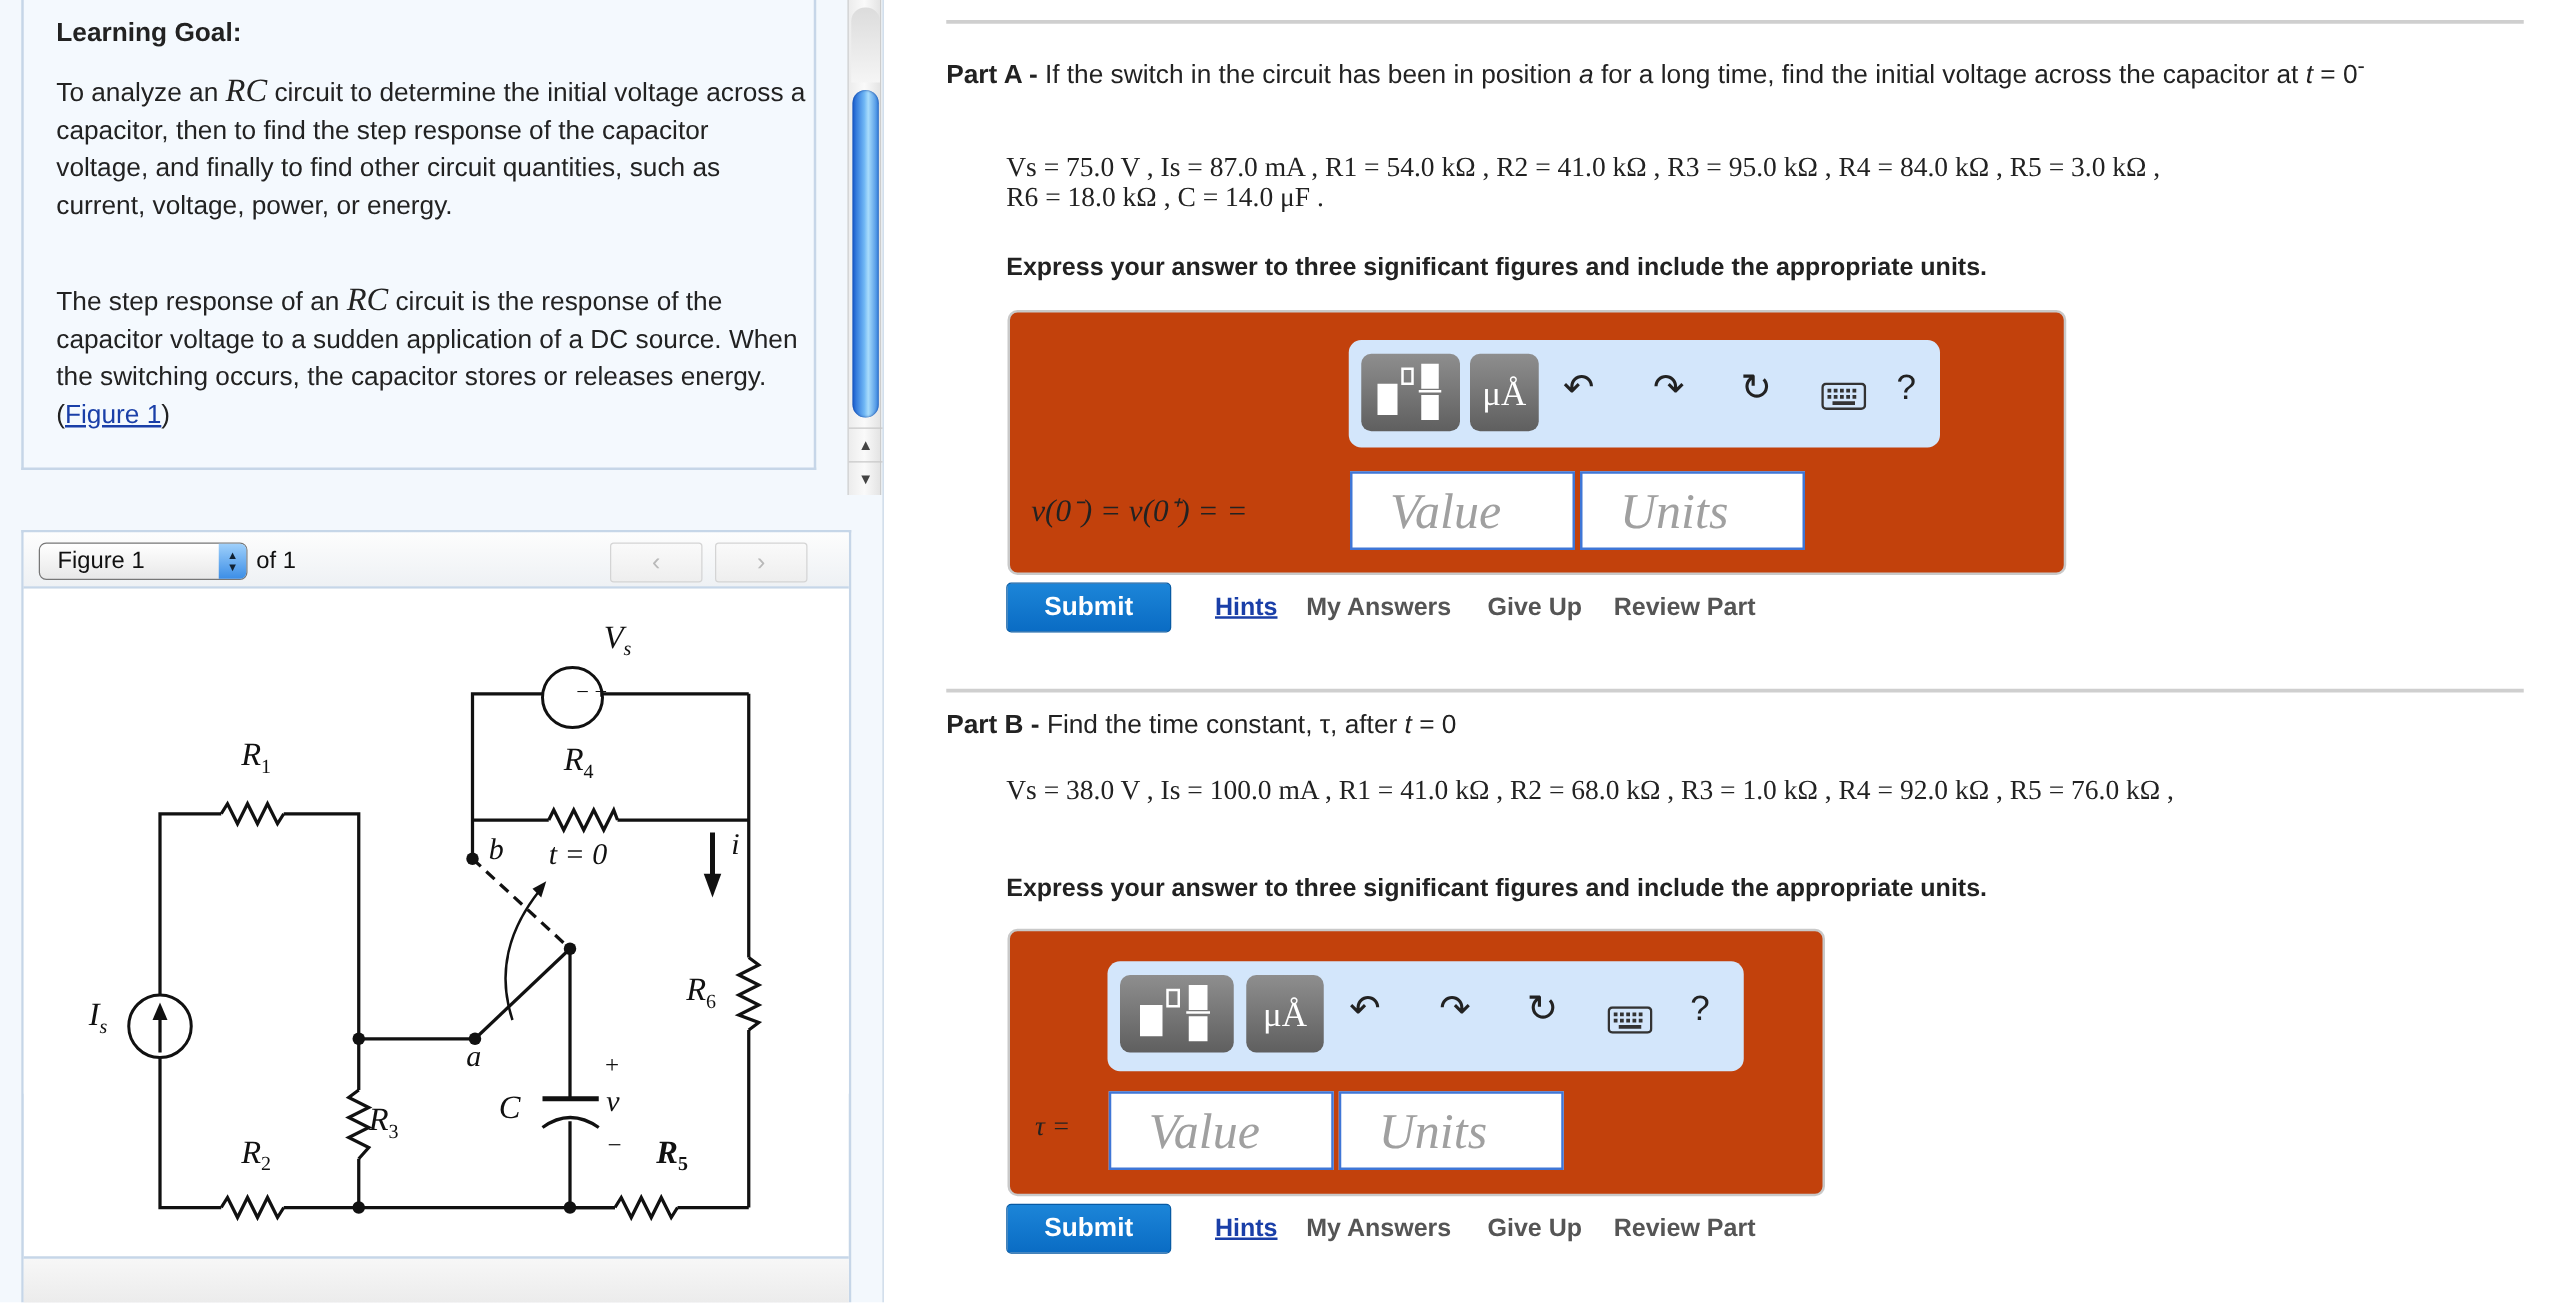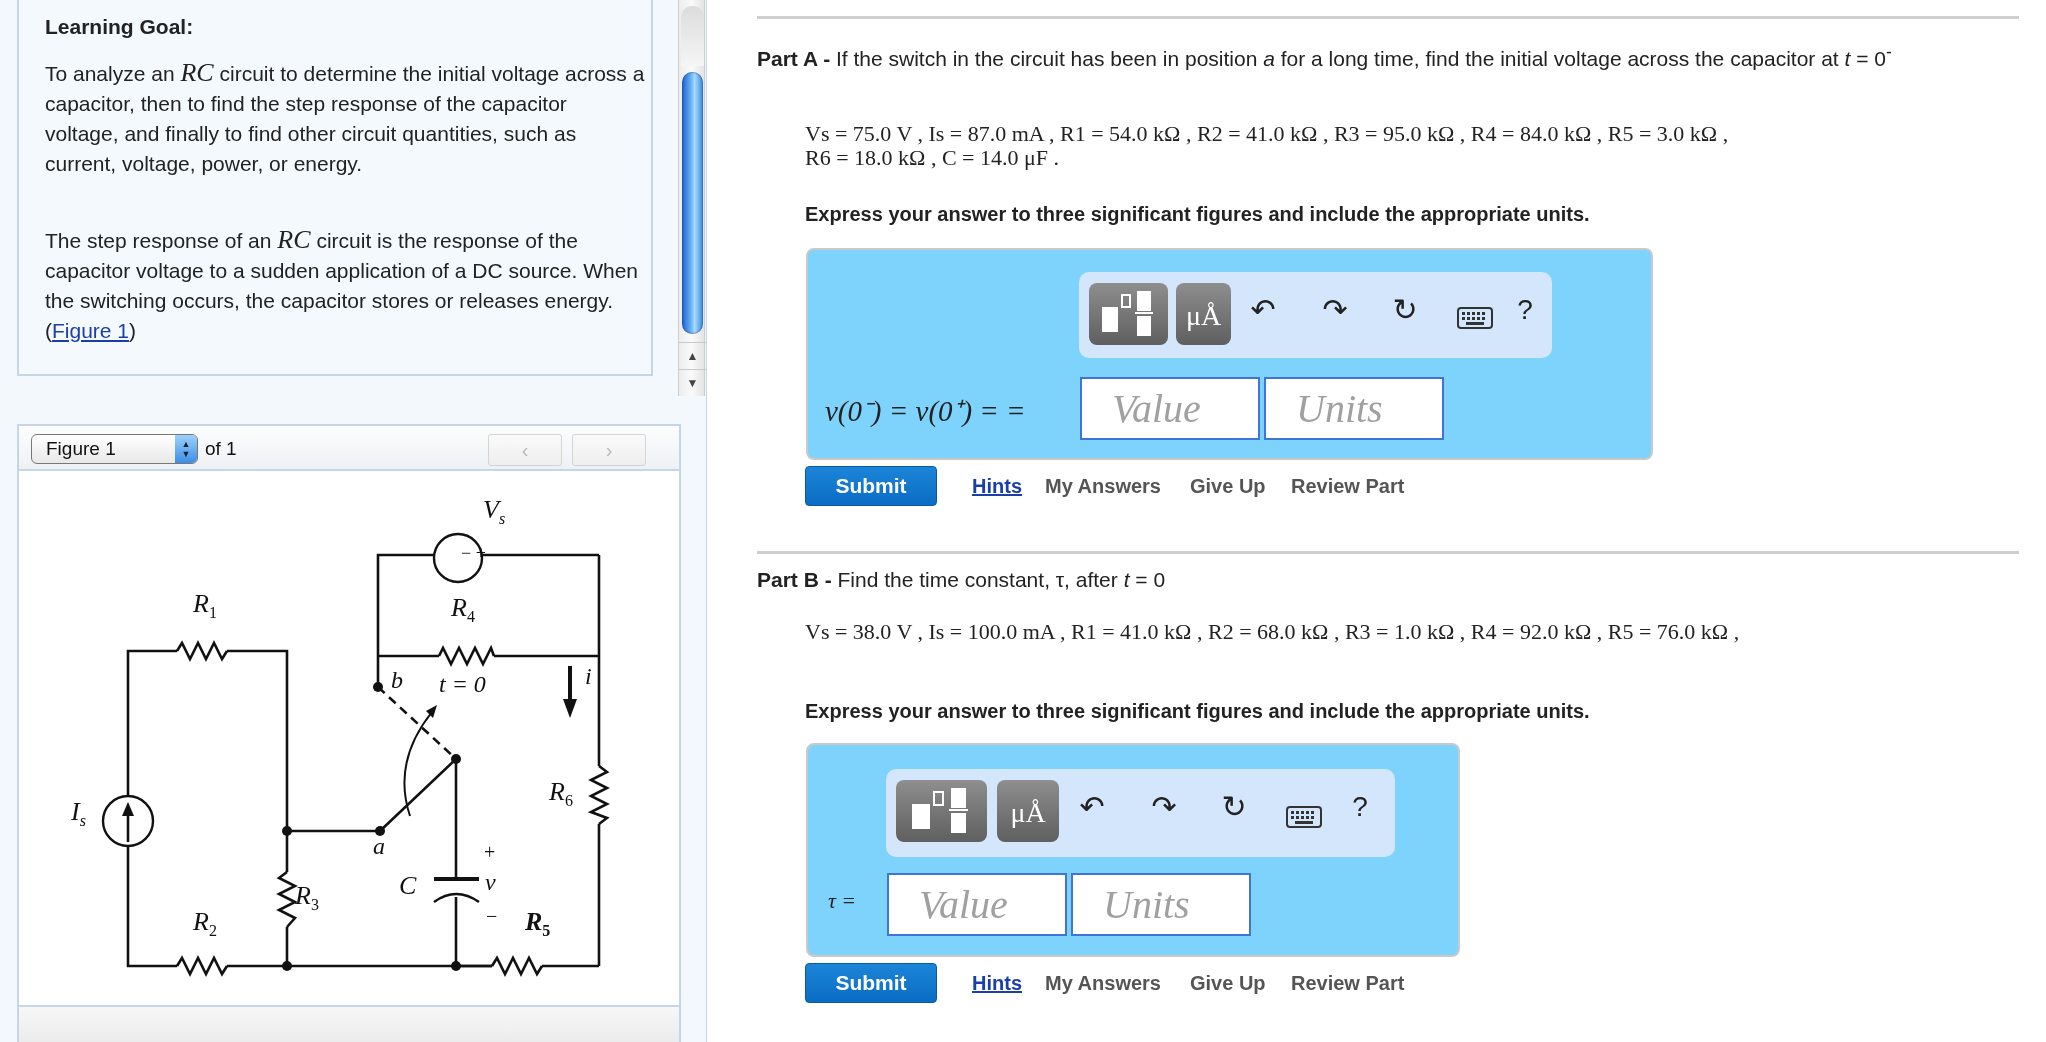--- a/index.html
+++ b/index.html
@@ -24,25 +24,25 @@
   .navbtn { position:absolute; top:8px; width:74px; height:32px; border:1px solid #d4d4d4; border-radius:3px; background:linear-gradient(#fafafa,#eeeeee); box-sizing:border-box; text-align:center; line-height:30px; font-size:20px; color:#b9b9b9; }
   .figimg { position:absolute; left:0; top:45px; width:100%; height:404px; background:#fff; }
   .figfoot { position:absolute; left:0; top:579px; width:100%; height:39px; background:linear-gradient(#f7f7f7,#ebebeb); border-top:2px solid #c6d6e8; box-sizing:border-box; }
 
   .divider { position:absolute; left:757px; height:3px; background:#cfcfcf; }
   .part-title { position:absolute; left:757px; font-size:21px; color:#222; }
   .part-title b { font-weight:bold; }
   .givens { position:absolute; left:805px; font-family:"Liberation Serif", serif; font-size:22px; line-height:24px; color:#222; }
   .express { position:absolute; left:805px; font-size:20px; font-weight:bold; color:#222; }
 
-  .ansbox { position:absolute; border:2px solid #c9c9c9; border-radius:8px; background:#7dd3fc; box-sizing:border-box; }
+  .ansbox { position:absolute; border:2px solid #c9c9c9; border-radius:8px; background:#c2410c; box-sizing:border-box; }
   .toolbar { position:absolute; background:#d3e6fb; border-radius:10px; }
   .tbtn-dark { position:absolute; top:11px; height:62px; border-radius:8px; background:linear-gradient(#8e8e8e,#5f5f5f); }
   .tbtn-icon { position:absolute; top:20px; font-size:30px; color:#222; text-align:center; width:40px; }
-  .eqlabel { position:absolute; font-family:"Liberation Serif", serif; font-style:italic; font-size:29px; color:#222; }
+  .eqlabel { position:absolute; font-family:"Liberation Serif", serif; font-style:italic; font-size:25px; color:#222; }
   .ans-input { position:absolute; height:63px; border:2px solid #3f76d6; box-sizing:border-box; background:#fff; font-family:"Liberation Serif", serif; font-style:italic; font-size:40px; color:#999; padding-left:30px; line-height:58px; outline:none; }
   .ans-input::placeholder { color:#a0a0a0; }
   .submit { position:absolute; width:132px; height:40px; border-radius:4px; background:linear-gradient(#1c85d8,#0a6cc4); border:1px solid #075aa3; box-sizing:border-box; color:#fff; font-weight:bold; font-size:21px; text-align:center; line-height:38px; cursor:pointer; }
   .actlink { position:absolute; font-size:20px; font-weight:bold; color:#555; cursor:pointer; }
   .actlink.hint { color:#1a3fa8; text-decoration:underline; }
 </style>
 </head>
 <body>
 
 <div class="leftcol">

